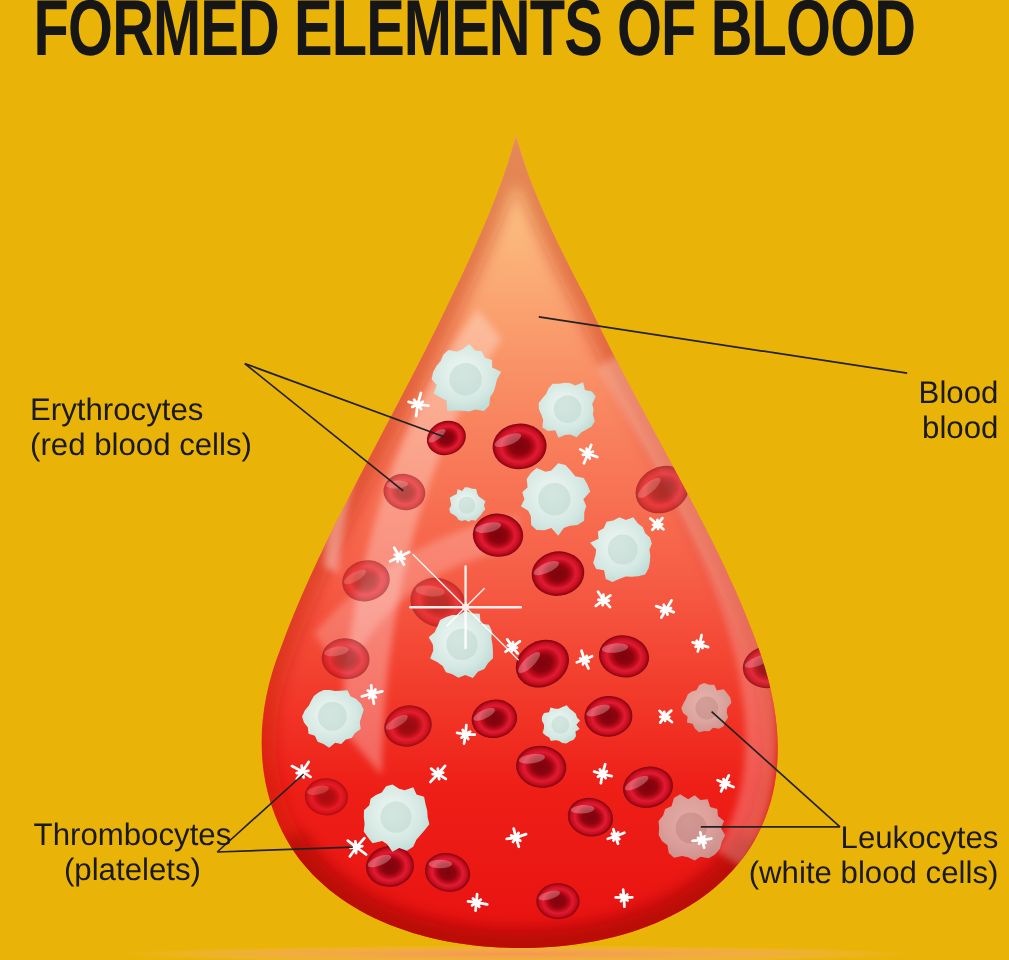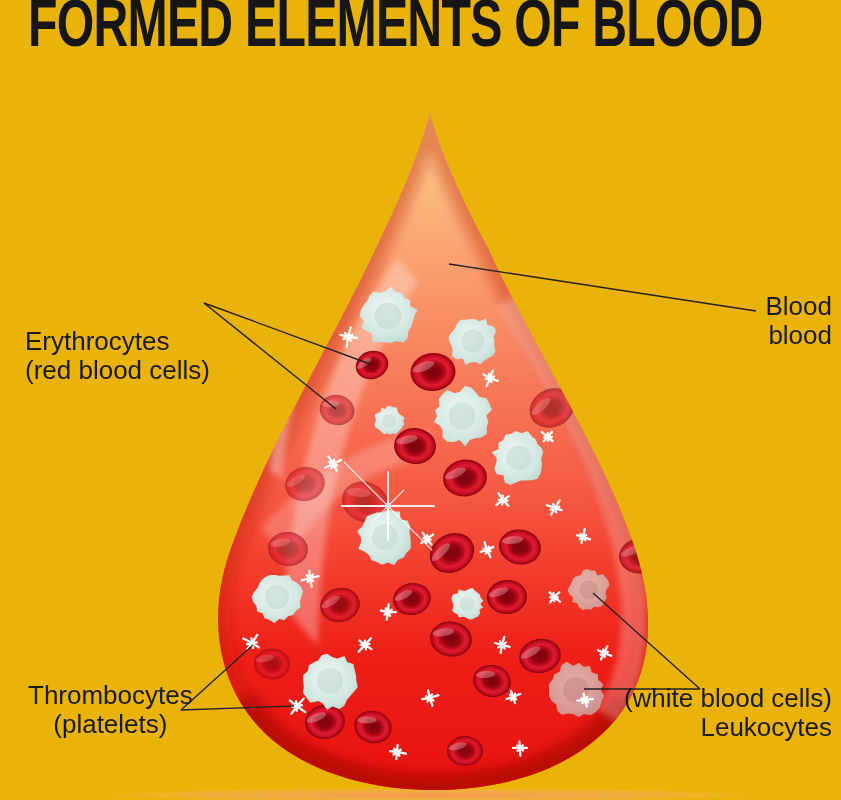--- a/index.html
+++ b/index.html
@@ -12,21 +12,21 @@
     font-weight:bold;font-size:66px;line-height:1;letter-spacing:-1px;
     color:#161616;white-space:nowrap;
     transform:scaleX(.73);transform-origin:left top;
   }
   svg.drop{position:absolute;left:0;top:0;}
   .label{
     position:absolute;font-size:26px;line-height:29px;color:#1a1a1a;
   }
   .label span{display:block;}
   .lbl-ery{left:25px;top:290px;text-align:left;margin-top:37px;}
-  .lbl-plasma{right:9px;top:292px;text-align:right;}
+  .lbl-plasma{right:9px;top:313px;text-align:right;}
   .lbl-thrombo{left:28px;top:681px;text-align:center;}
   .lbl-leuko{right:9px;top:684px;text-align:right;}
 </style>
 </head>
 <body>
 
 <div class="stage">
 
   <h1 class="title" style="color: rgb(22, 22, 22);">FORMED ELEMENTS OF BLOOD</h1>
 
@@ -278,17 +278,17 @@
     <span>Blood</span>
     <span>blood</span>
   </div>
 
   <div class="label lbl-thrombo" style="color: rgb(26, 26, 26);">
     <span>Thrombocytes</span>
     <span>(platelets)</span>
   </div>
 
   <div class="label lbl-leuko" style="color: rgb(26, 26, 26);">
+    <span>Leukocytes</span>
     <span>(white blood cells)</span>
-    <span>Leukocytes</span>
   </div>
 
 </div>
 
 </body></html>

